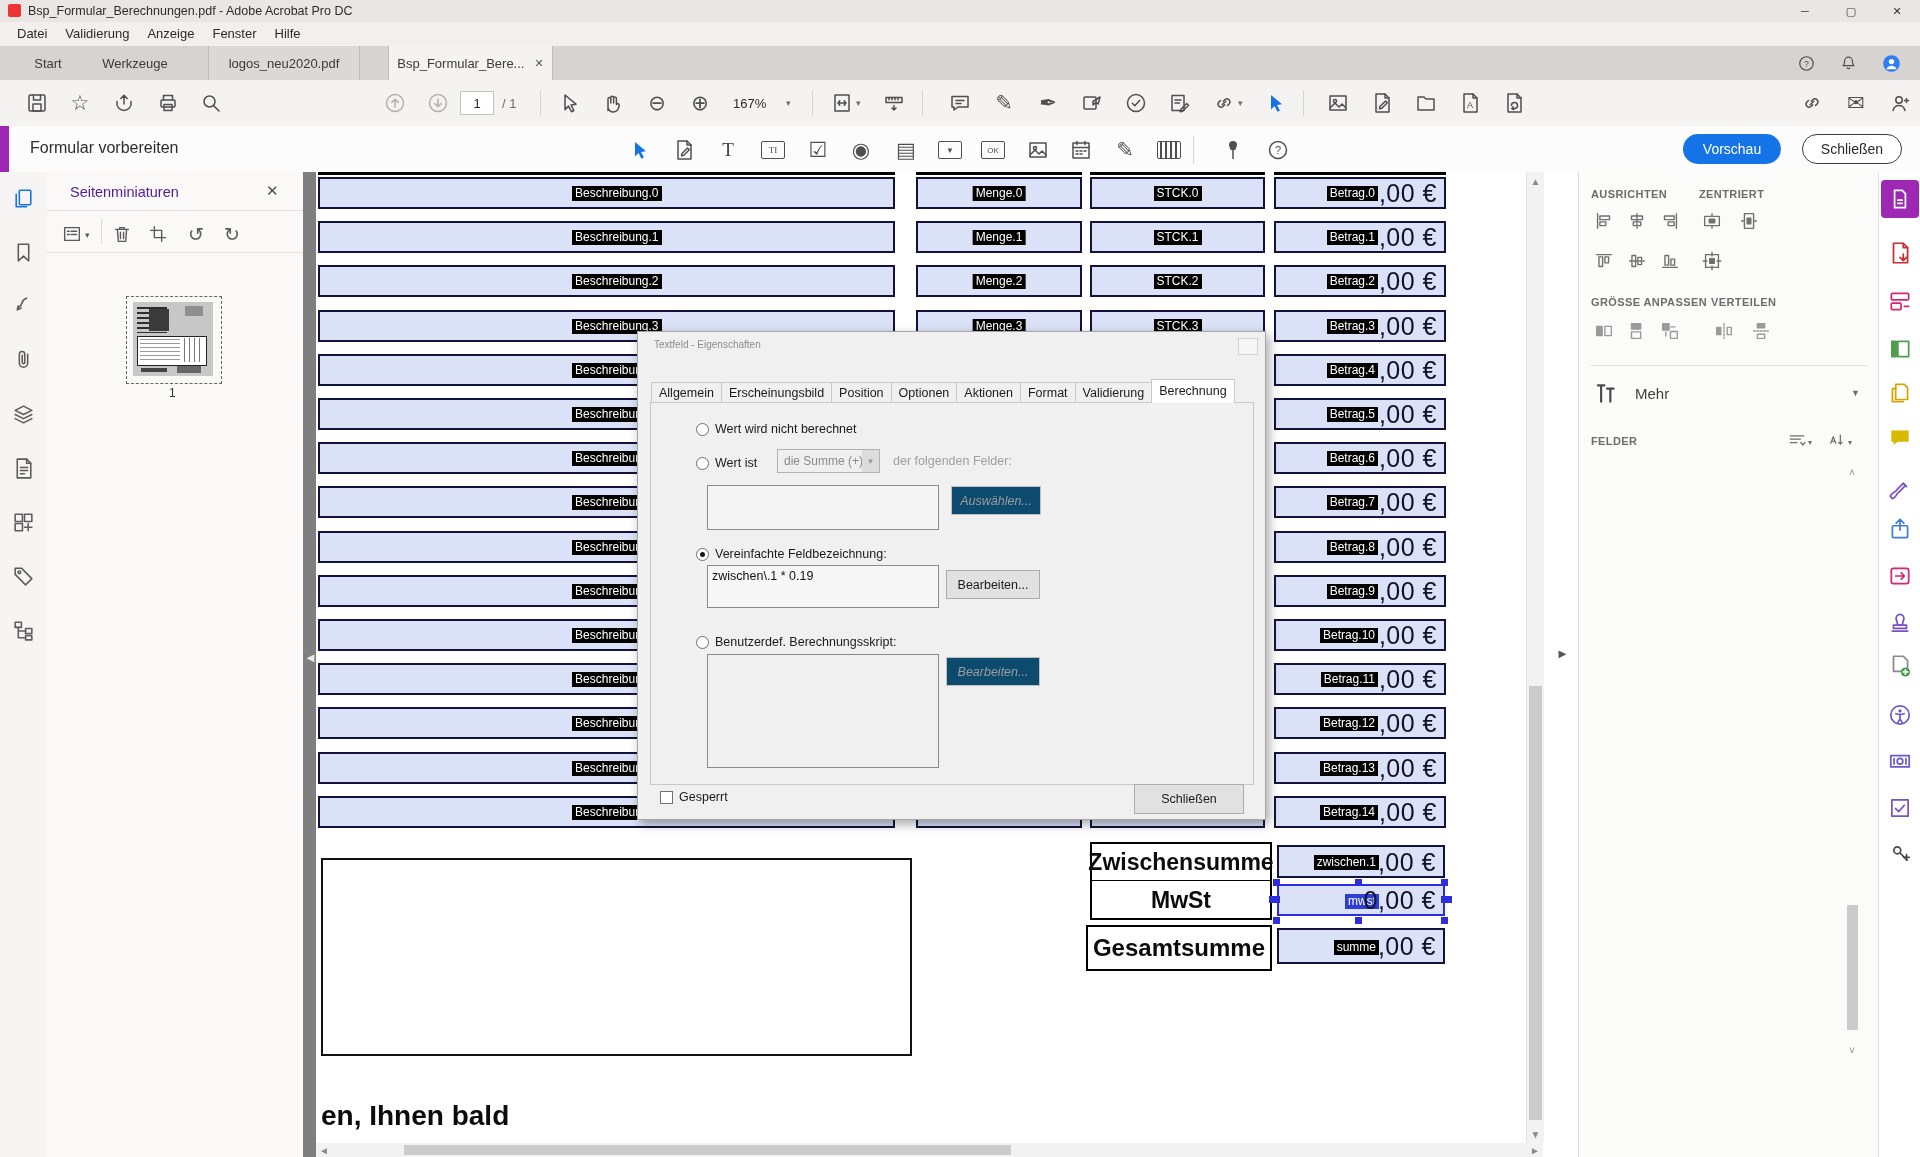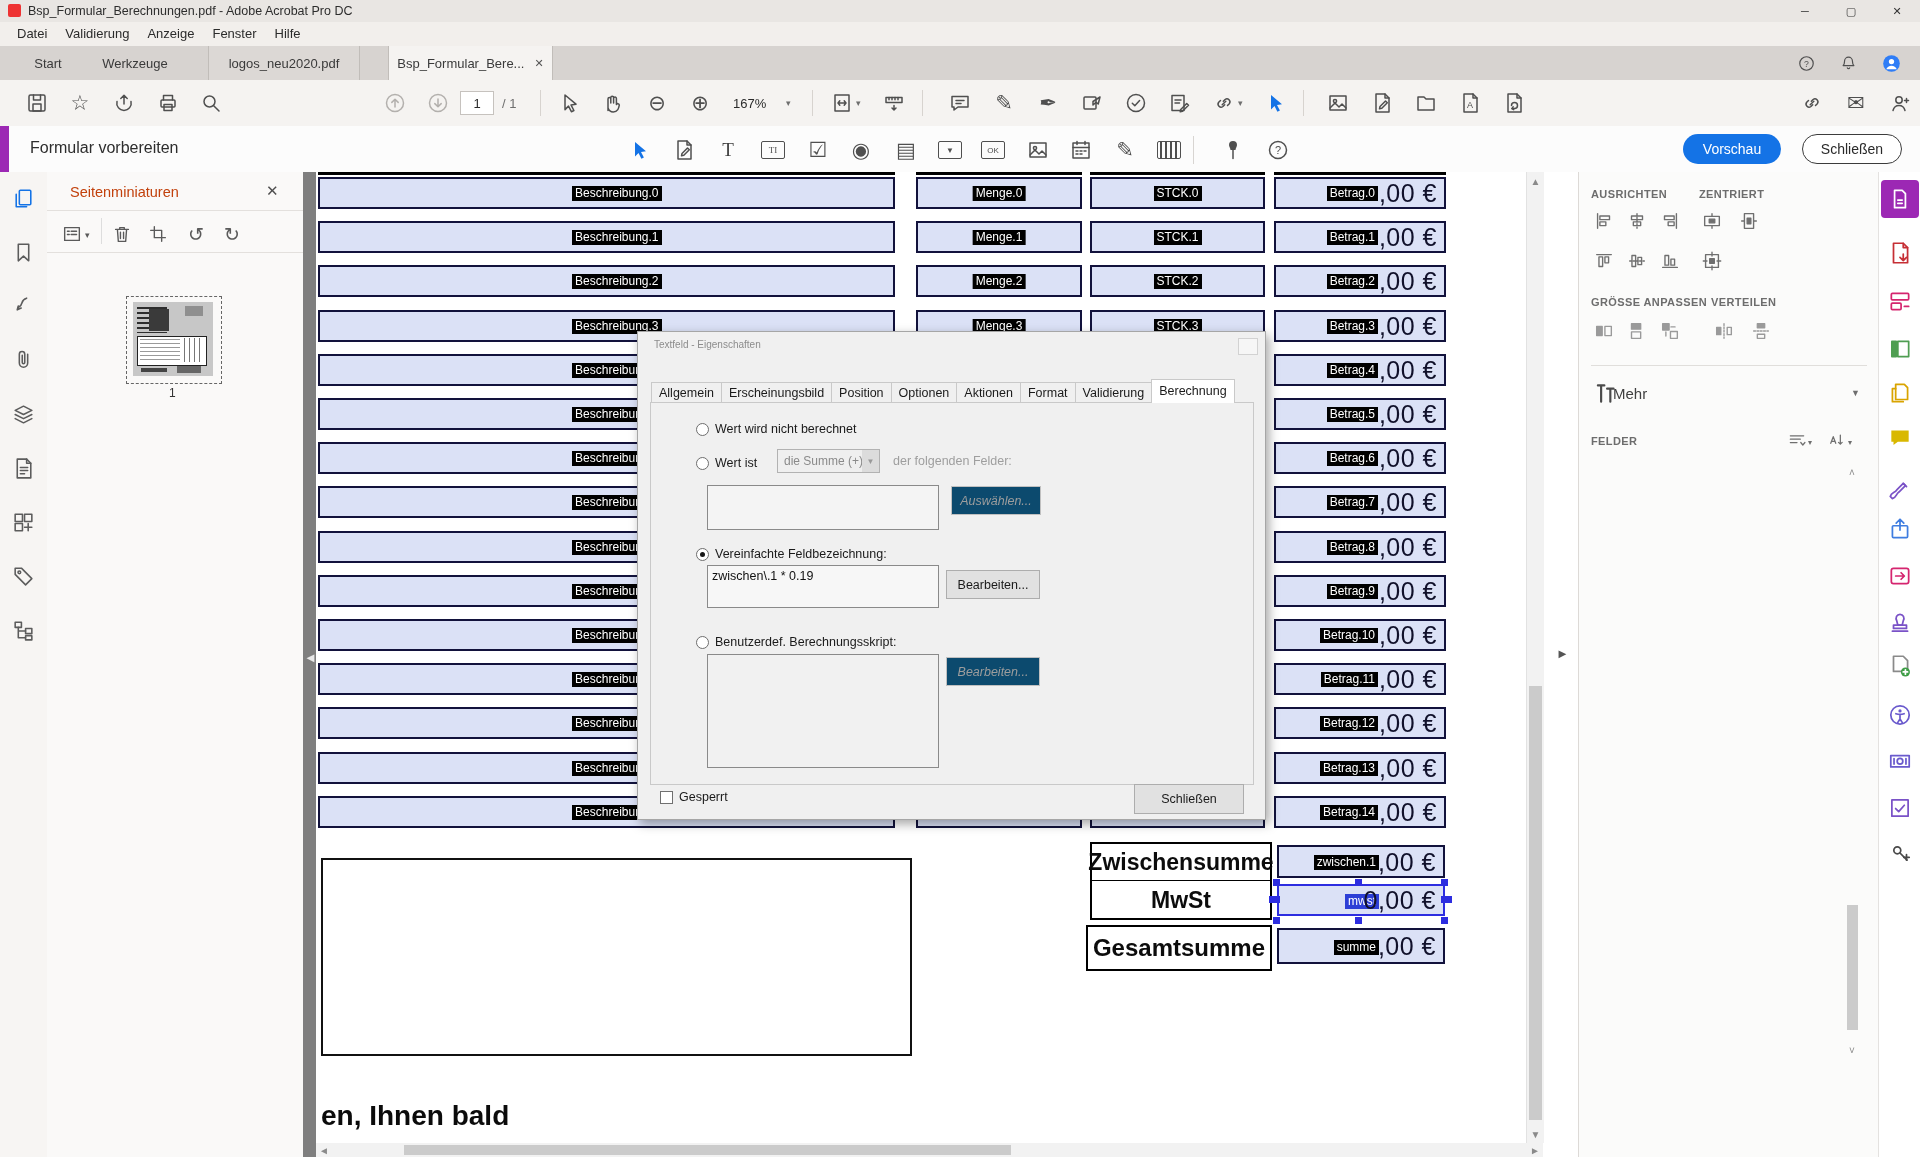--- a/index.html
+++ b/index.html
@@ -384,21 +384,21 @@
         <svg width="25" height="25" viewBox="0 0 24 24" fill="none" stroke="#5c5c5c" stroke-width="1.5" stroke-linecap="round" stroke-linejoin="round">
           <rect x="4" y="4" width="6" height="5"></rect>
           <rect x="14" y="10" width="6" height="5"></rect>
           <rect x="14" y="17" width="6" height="4"></rect>
           <path d="M7 9v10h7M7 12.5h7"></path>
         </svg>
       </div>
     </div>
 
   <div class="abs" id="leftpanel">
-    <div class="txt" style="left:23px;top:12px;font-size:14.5px;color:#c2410c;">Seitenminiaturen</div>
+    <div class="txt" style="left:23px;top:12px;font-size:14.5px;color:#4c1d95;">Seitenminiaturen</div>
     <div class="txt" style="left:219px;top:10px;font-size:15px;color:#4f4f4f;">✕</div>
     <div class="abs" style="left:0;top:38px;width:256px;height:1px;background:#e3e0dd;"></div>
     <div id="lptools">
         <div class="ico" style="left: 14px; top: 51px; width: 22px; height: 22px; color: rgb(90, 90, 90);">
           <svg width="22" height="22" viewBox="0 0 24 24" fill="none" stroke="#5a5a5a" stroke-width="1.5" stroke-linecap="round" stroke-linejoin="round">
             <rect x="4" y="5" width="16" height="14"></rect>
             <path d="M7 9h2M11 9h6M7 12.5h2M11 12.5h6"></path>
           </svg>
         </div>
         <div class="ico" style="left: 64px; top: 51px; width: 22px; height: 22px; color: rgb(90, 90, 90);">
@@ -853,21 +853,21 @@
         <div class="ico" style="left: 248px; top: 258px; width: 20px; height: 20px; color: rgb(111, 111, 111);">
           <svg width="20" height="20" viewBox="0 0 24 24" fill="none" stroke="#6f6f6f" stroke-width="1.5" stroke-linecap="round" stroke-linejoin="round">
             <path d="M4.5 16l3-8 3 8M5.6 13.5h3.8"></path>
             <path d="M16 6v11M13.8 14.8L16 17l2.2-2.2"></path>
           </svg>
         </div>
         <div class="abs" style="left: 229px; top: 266px; font-size: 8px; color: rgb(111, 111, 111);">▾</div>
         <div class="abs" style="left: 269px; top: 266px; font-size: 8px; color: rgb(111, 111, 111);">▾</div>
       </div>
     <div class="abs" style="left:12px;top:193px;width:276px;height:1px;background:#e0dedb;"></div>
-    <div class="txt" style="left:34px;top:213px;font-size:15px;color:#3f3f3f;">Mehr</div>
+    <div class="txt" style="left:56px;top:213px;font-size:15px;color:#3f3f3f;">Mehr</div>
     <div class="txt caret" style="left:272px;top:216px;">▼</div>
     <div class="rp-label" style="left:12px;top:263px;">FELDER</div>
     <div id="fldlist"></div>
     <div class="txt sb-ar" style="left:266px;top:294px;width:14px;height:12px;">˄</div>
     <div class="abs sb-thumb" style="left:268px;top:733px;width:11px;height:125px;"></div>
     <div class="txt sb-ar" style="left:266px;top:872px;width:14px;height:12px;">˅</div>
 
   </div>
 
   <div class="abs" id="rightstrip">

